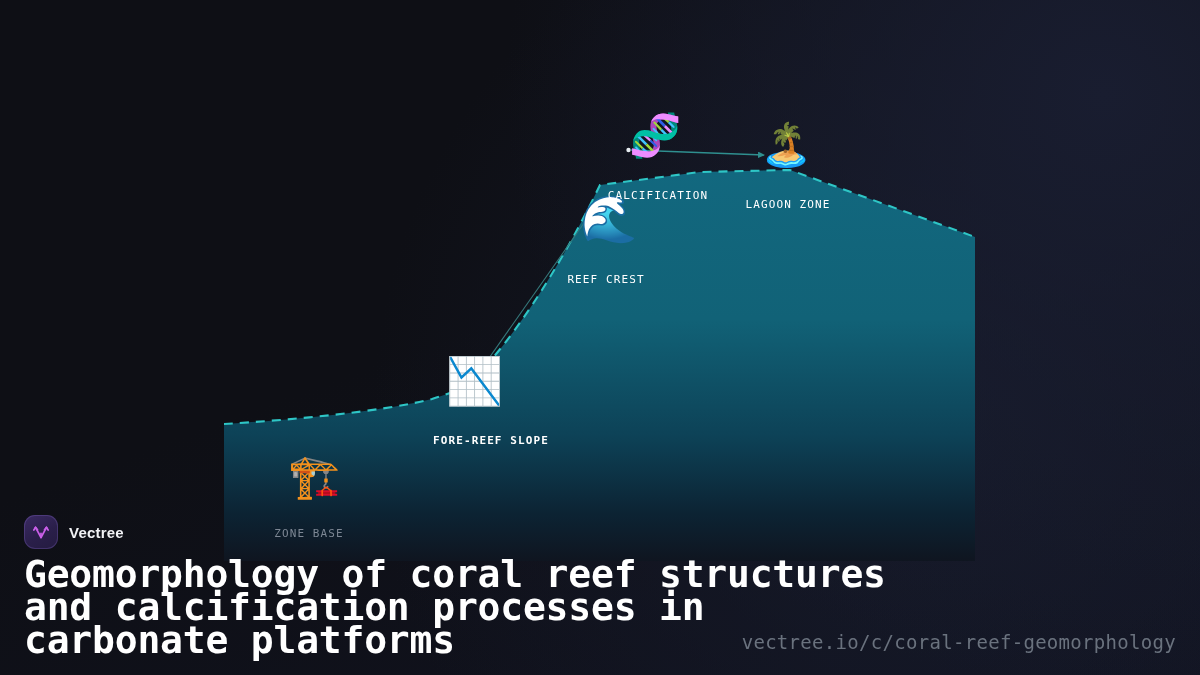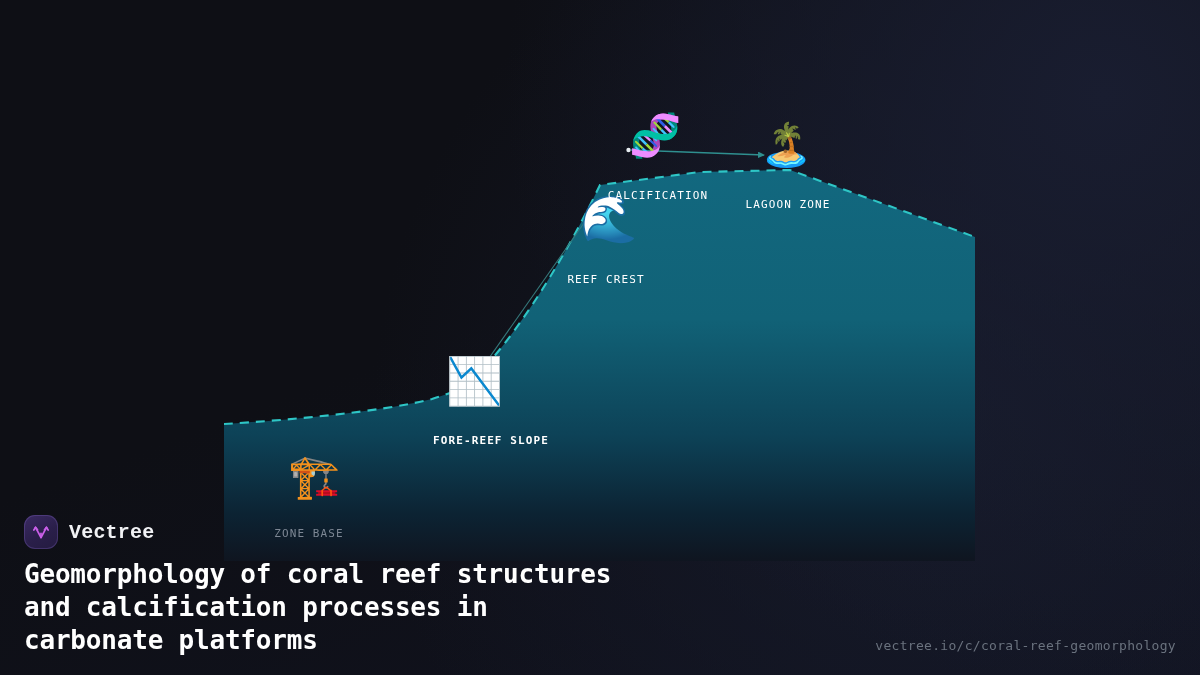--- a/index.html
+++ b/index.html
@@ -57,41 +57,41 @@
   }
   #brand-logo {
     width:34px; height:34px;
     border-radius:11px;
     background:linear-gradient(150deg,#3b2a63 0%,#2a1f4a 55%,#241b40 100%);
     display:flex; align-items:center; justify-content:center;
     flex:0 0 auto;
     box-shadow:inset 0 0 0 1px rgba(140,110,210,0.28);
   }
   #brand-name {
-    font-family:Liberation Mono, monospace;
-    font-size:20px;
+    font-family:Liberation Sans, sans-serif;
+    font-size:15px;
     font-weight:bold;
     color:#f1f2f5;
     letter-spacing:0.2px;
   }
   #page-title {
     font-family:"DejaVu Sans Mono", monospace;
-    font-size:26px;
+    font-size:38px;
     font-weight:bold;
     line-height:33px;
     color:#ffffff;
     letter-spacing:-0.2px;
     max-width:900px;
     white-space:pre-line;
   }
   #site-url {
     position:absolute;
     right:24px; bottom:22px;
     font-family:"DejaVu Sans Mono", monospace;
-    font-size:13px;
+    font-size:19px;
     color:#6a727e;
     letter-spacing:0.3px;
   }
 </style>
 </head>
 <body>
 
 <div id="stage">
 
   <svg id="diagram" viewBox="0 0 1200 675" preserveAspectRatio="none">

